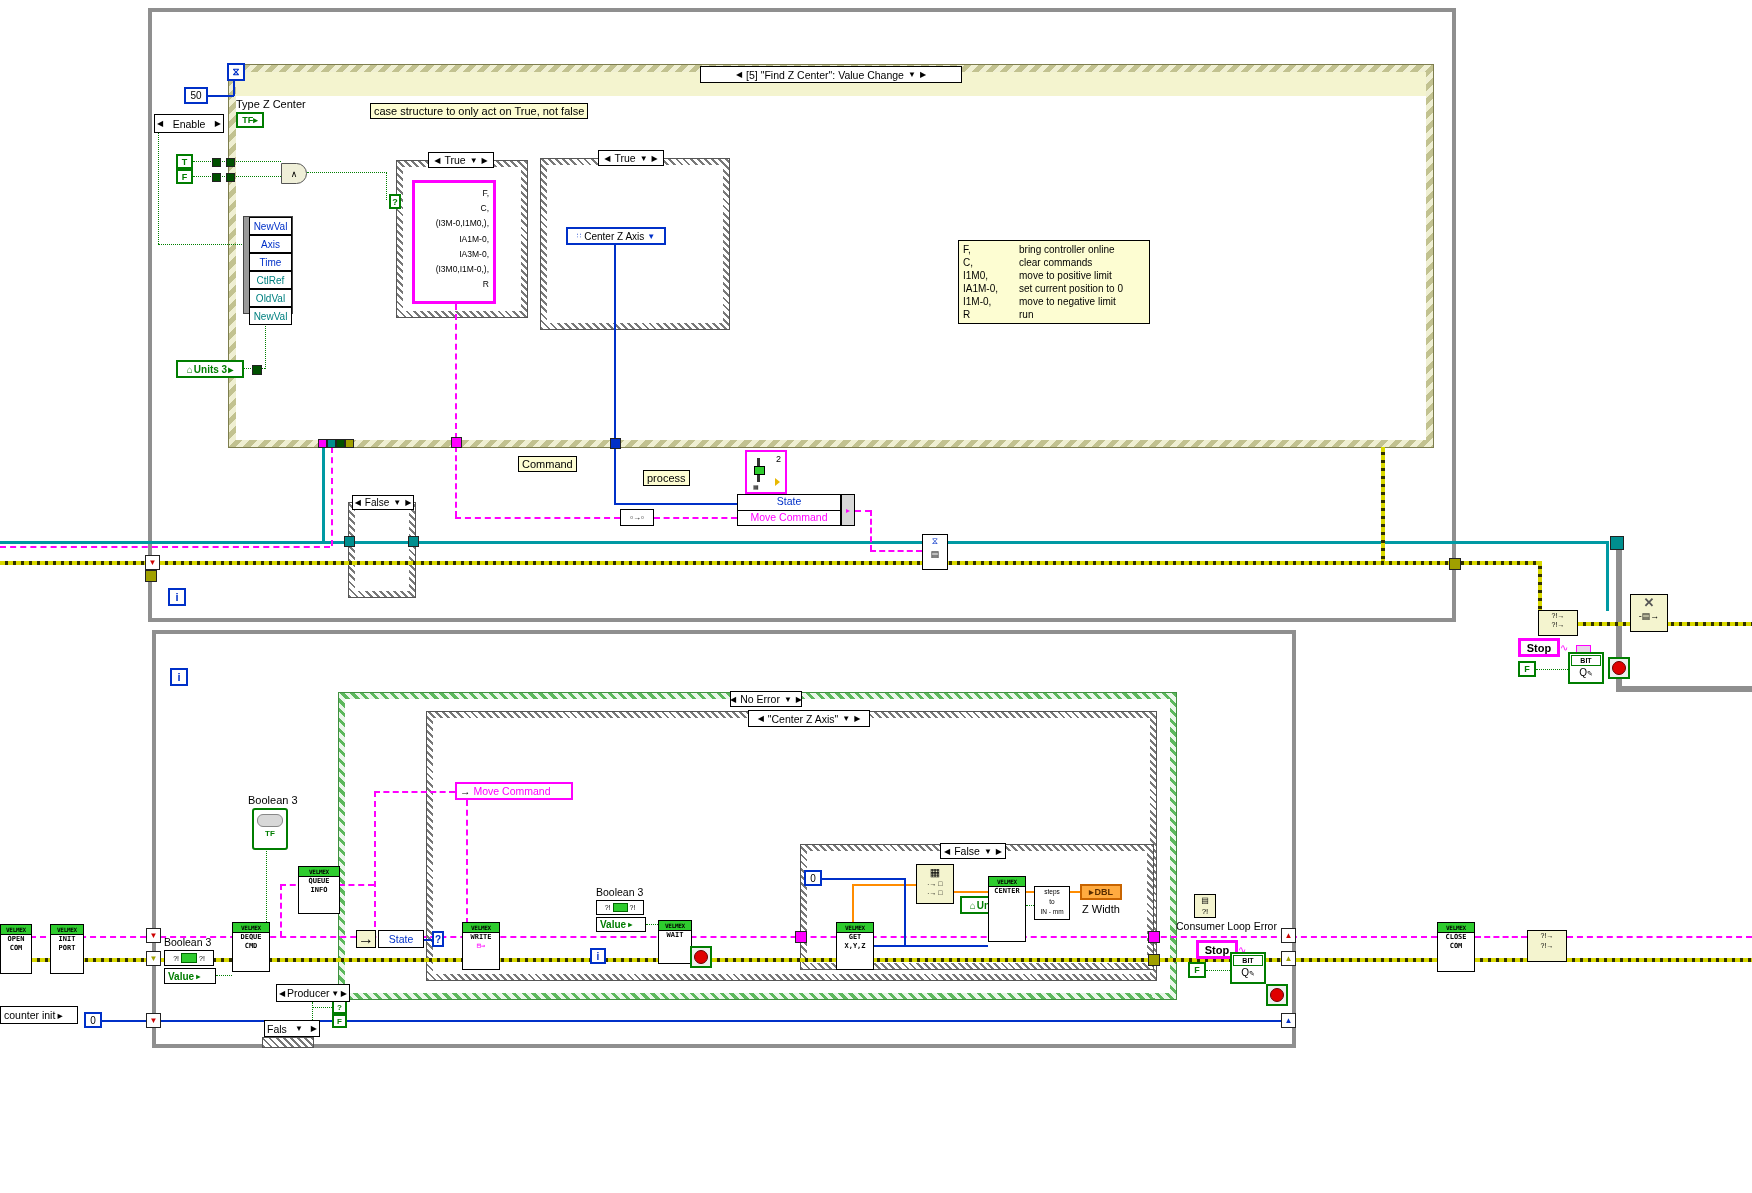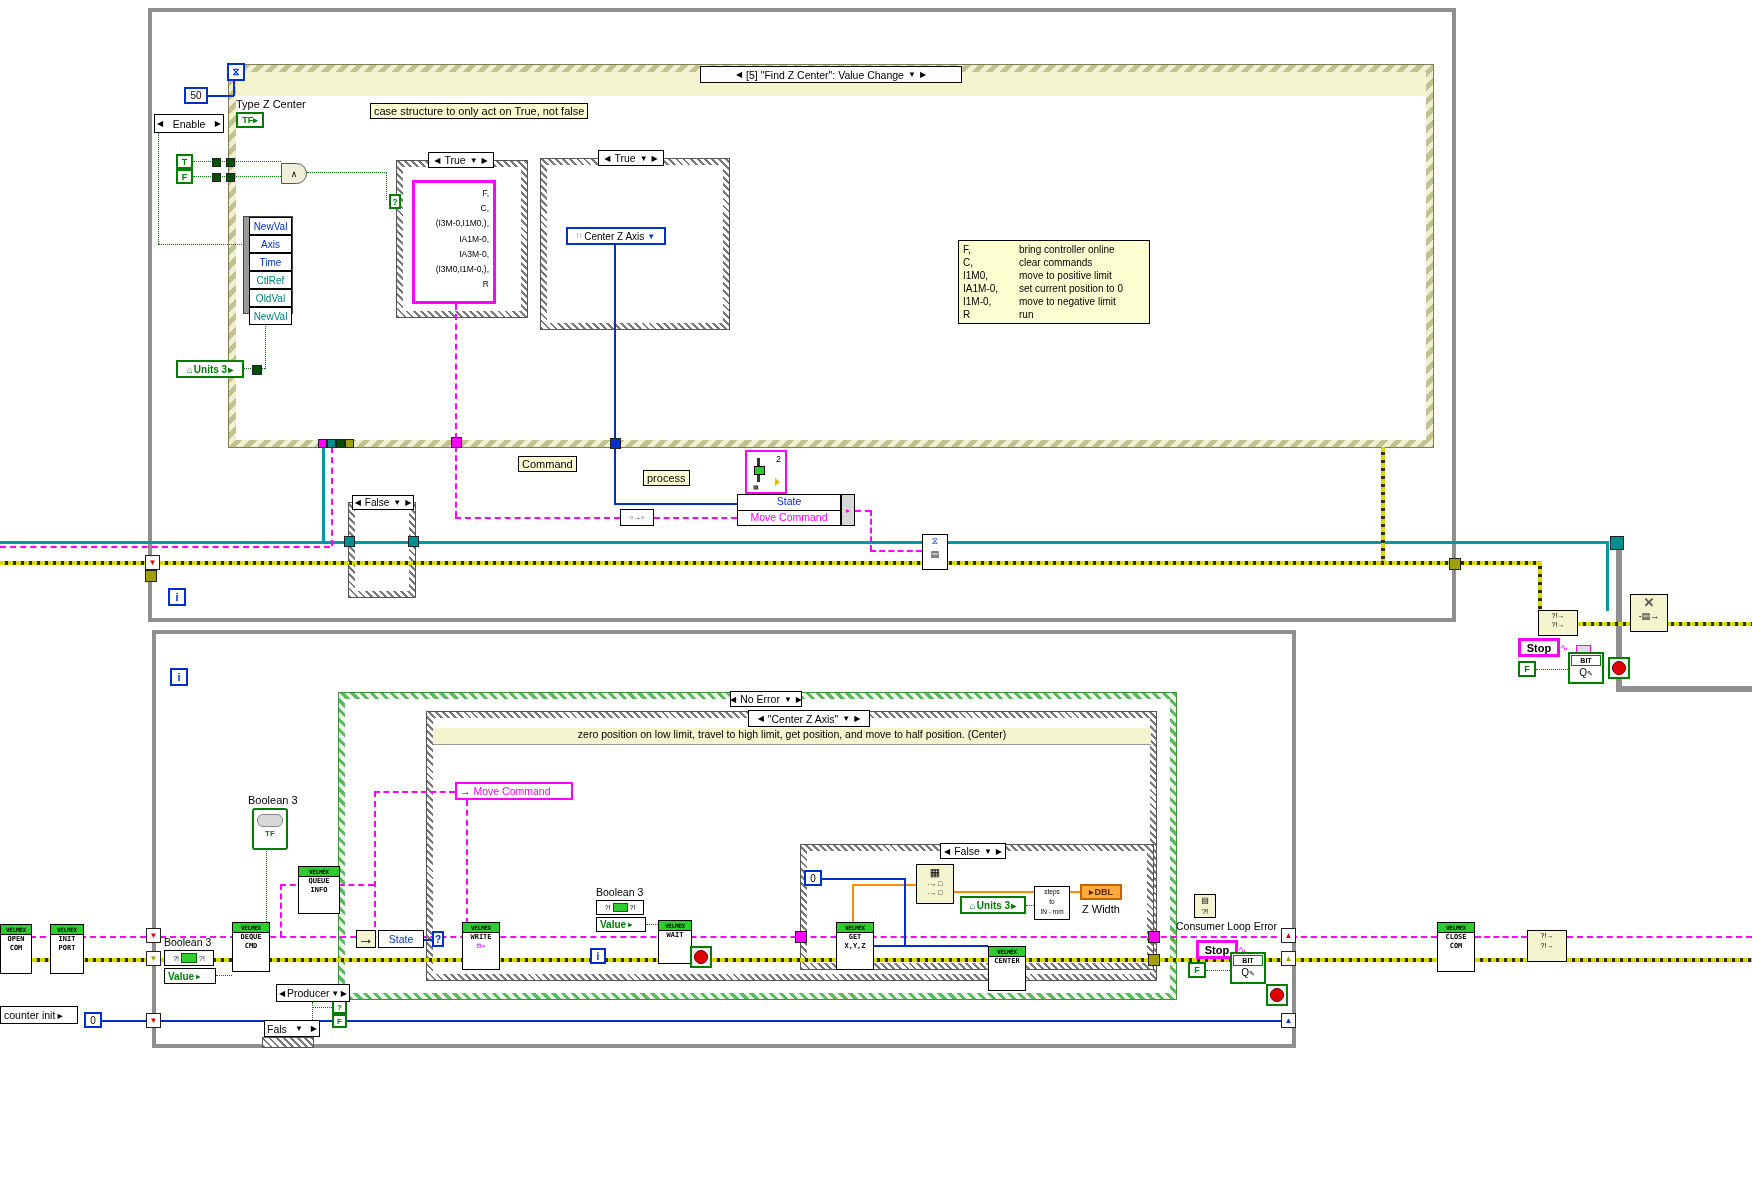--- a/index.html
+++ b/index.html
@@ -291,21 +291,20 @@
 
   <div class="ab chk" style="left:426px;top:711px;width:731px;height:270px">
       <div class="in"></div>
     </div>
   <div class="ab hdr" style="left:748px;top:710px;width:122px;height:17px">
     <span class="ar">◀</span>
     <span>"Center Z Axis"</span>
     <span class="ar">▼</span>
     <span class="ar">▶</span>
   </div>
-  <div class="ab cream" style="left:433px;top:728px;width:718px;height:17px;border-bottom:1px solid #999;font-size:10.5px;text-align:center;z-index:4"><span>zero position on low limit, travel to high limit, get position, and move to half position. (Center)</span></div>
 
   <div class="ab plain" style="left:248px;top:794px">Boolean 3</div>
   <div class="ab" style="left:252px;top:808px;width:36px;height:42px;border:2px solid #007d00;border-radius:3px;background:#fff;z-index:5;text-align:center">
     <div style="width:24px;height:11px;margin:4px auto 2px;background:#d8d8d8;border:1px solid #888;border-radius:6px"></div>
     <div style="font-size:8px;font-weight:bold;color:#007d00"><span>TF</span></div>
   </div>
 
   <div class="ab vi" style="left:298px;top:866px;width:42px;height:48px">
     <div class="vh">VELMEX</div>
     <div>QUEUE</div>
@@ -421,21 +420,21 @@
   <div class="w grd" style="left:1026px;top:905px;width:8px"></div>
   <div class="ab bluec" style="left:804px;top:870px;width:18px;height:16px">0</div>
   <div class="w blw" style="left:822px;top:878px;width:84px"></div>
   <div class="w blwv" style="left:904px;top:878px;height:68px"></div>
   <div class="w blw" style="left:874px;top:945px;width:114px"></div>
   <div class="ab vi" style="left:836px;top:922px;width:38px;height:48px">
     <div class="vh">VELMEX</div>
     <div>GET</div>
     <div>X,Y,Z</div>
   </div>
-  <div class="ab vi" style="left:988px;top:946px;width:38px;height:45px">
+  <div class="ab vi" style="left:988px;top:876px;width:38px;height:66px">
     <div class="vh">VELMEX</div>
     <div>CENTER</div>
   </div>
   <div class="sq" style="left:795px;top:931px;width:10px;height:10px;background:#ff00ff"></div>
   <div class="sq" style="left:1148px;top:931px;width:10px;height:10px;background:#ff00ff"></div>
   <div class="sq" style="left:1148px;top:954px;width:10px;height:10px;background:#a0a000"></div>
 
   <div class="sq" style="left:1281px;top:928px;width:13px;height:13px;background:#fff;color:#c00;font-size:8px;text-align:center;line-height:13px">▲</div>
   <div class="sq" style="left:1281px;top:951px;width:13px;height:13px;background:#fff;color:#a0a000;font-size:8px;text-align:center;line-height:13px">▲</div>
   <div class="sq" style="left:1281px;top:1013px;width:13px;height:13px;background:#fff;color:#0030c8;font-size:8px;text-align:center;line-height:13px">▲</div>

